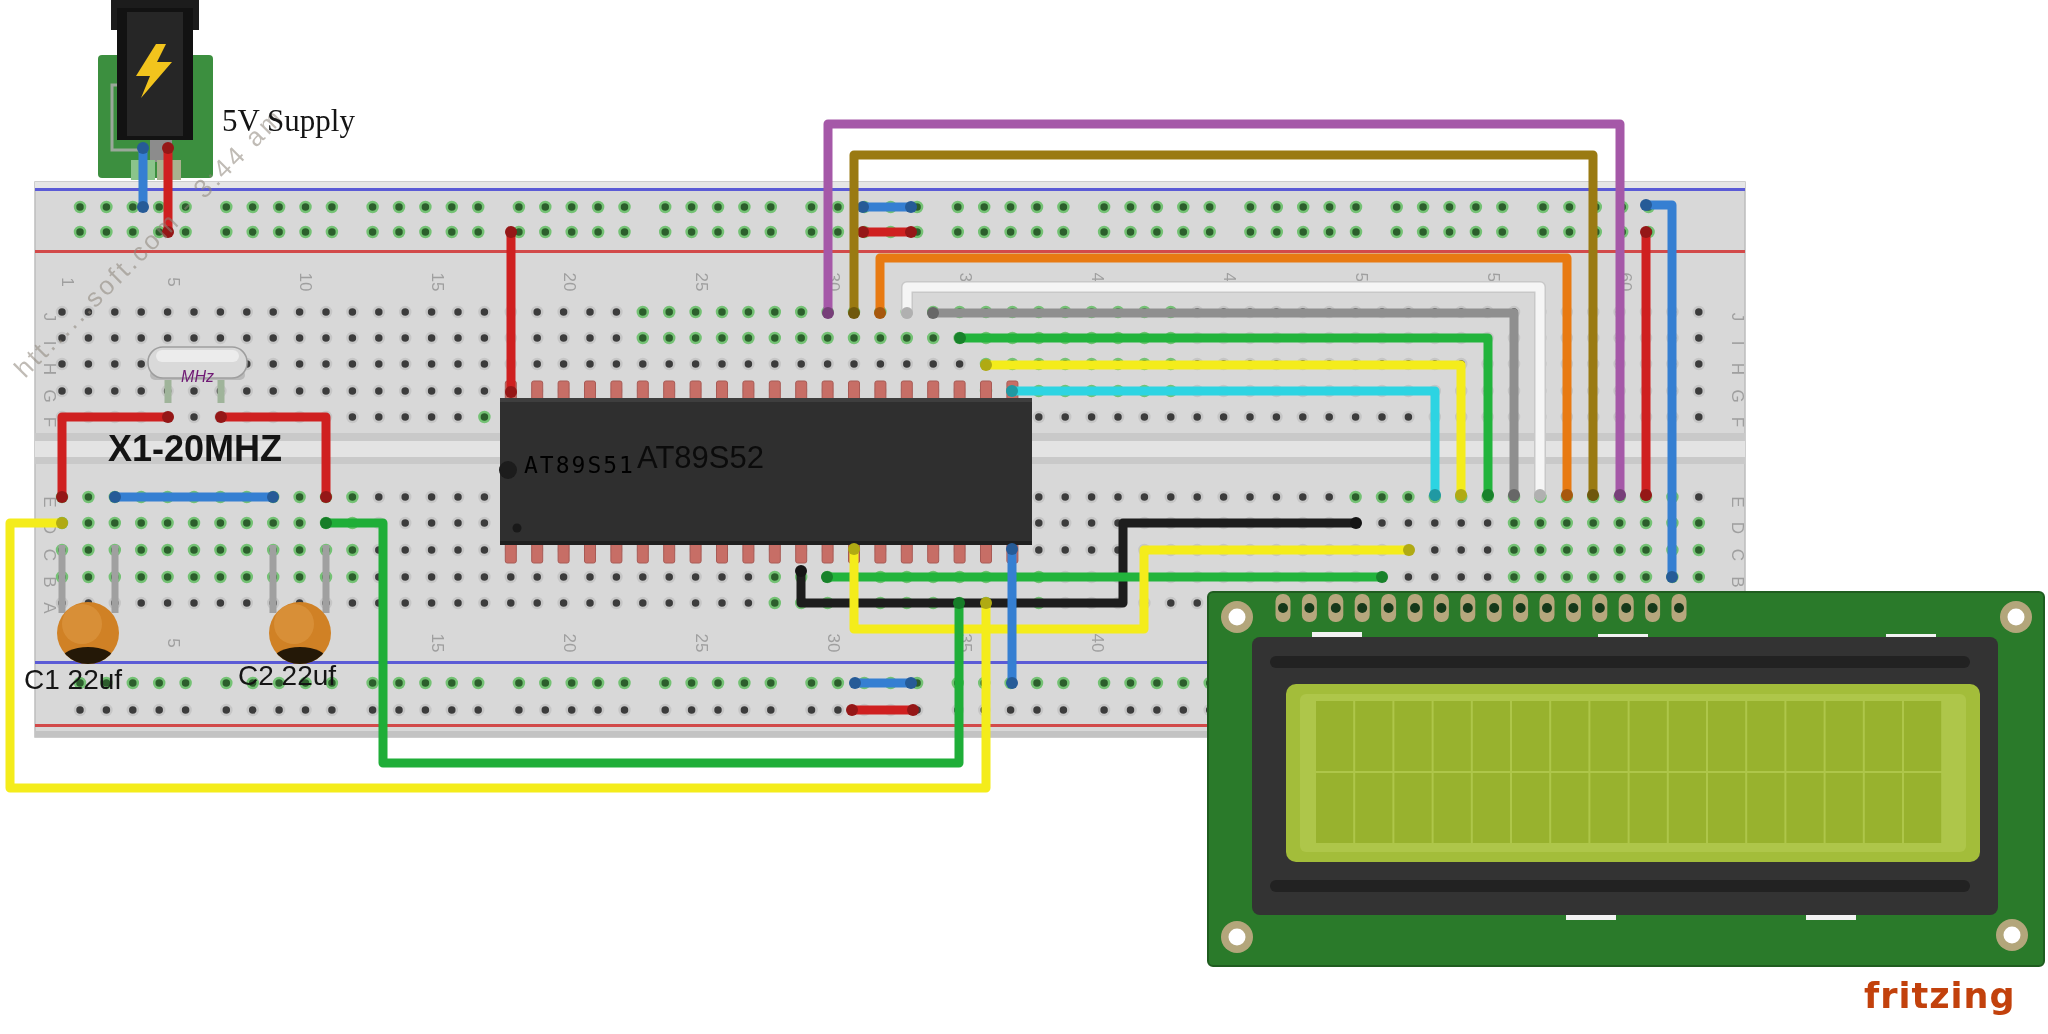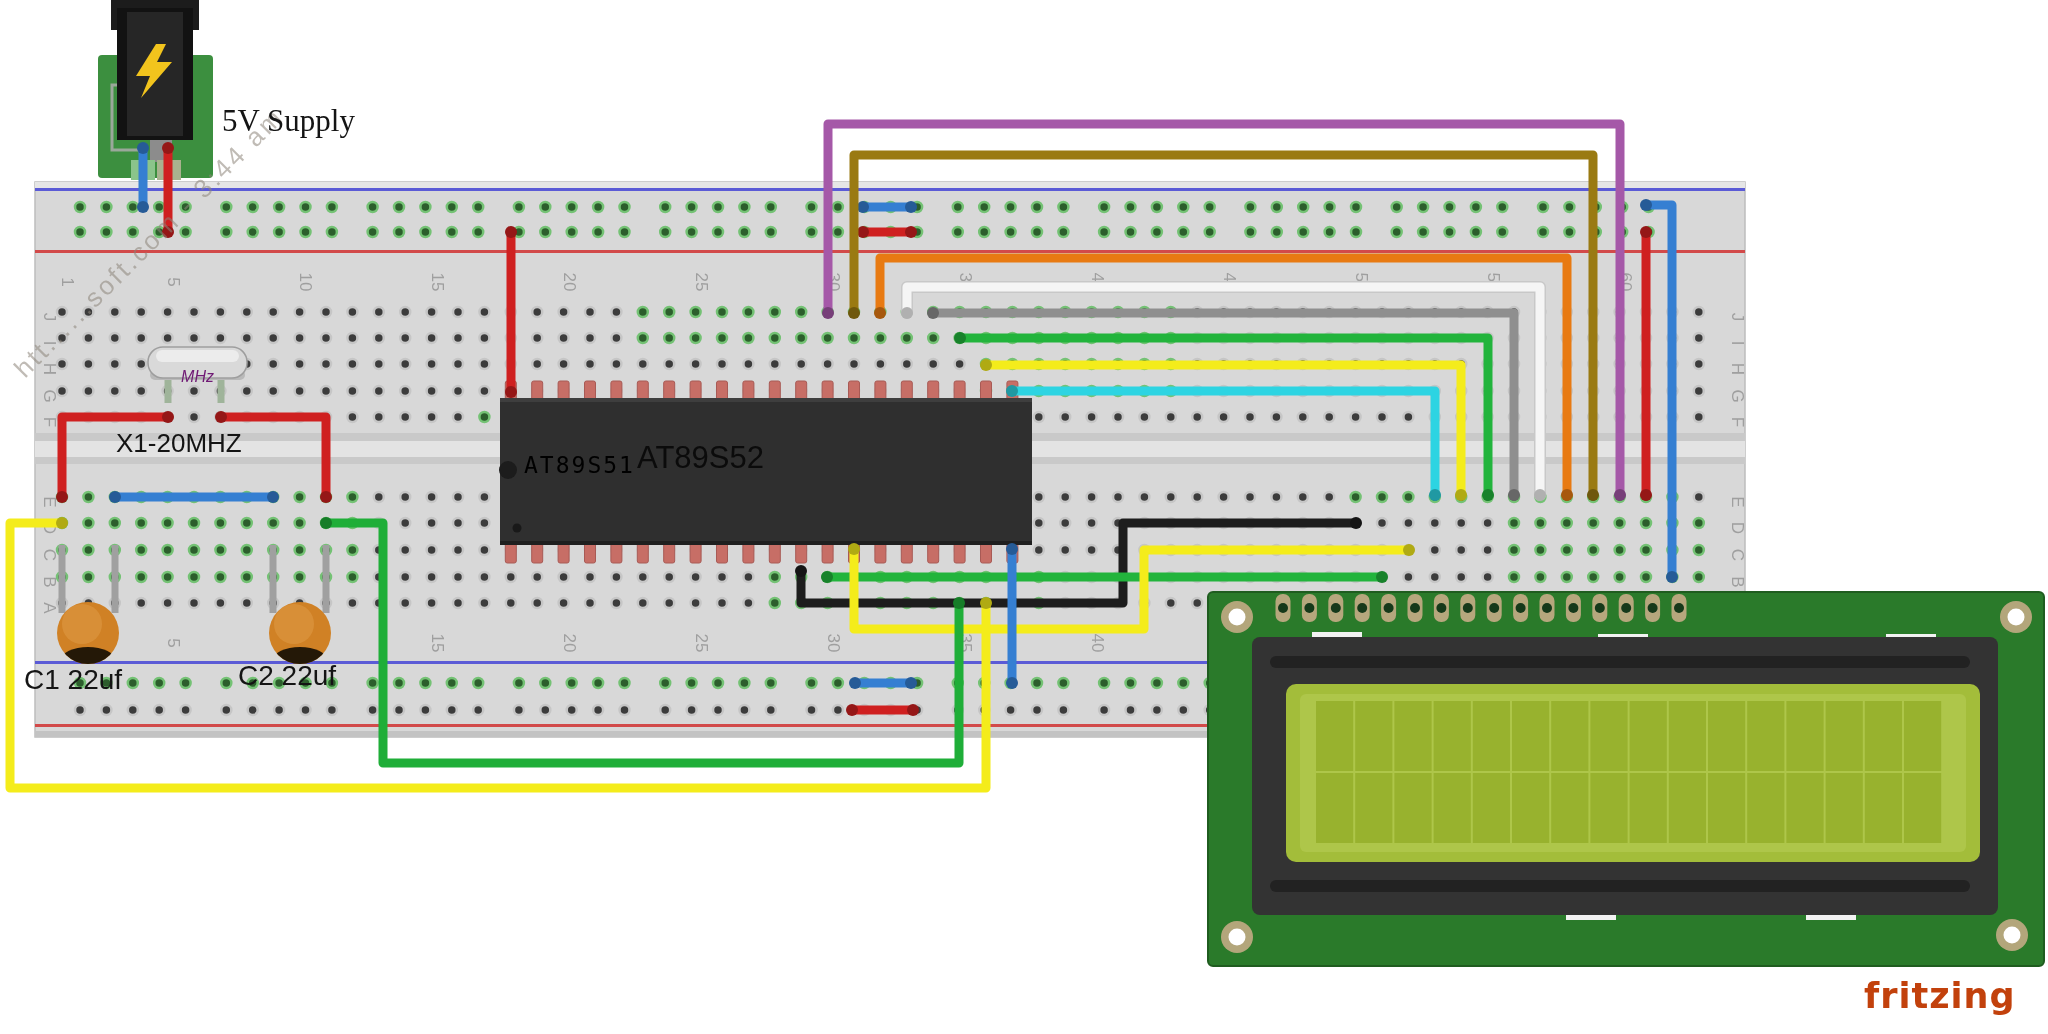--- a/index.html
+++ b/index.html
@@ -1,21 +1,21 @@
 <!DOCTYPE html>
 <html><head>
 <meta charset="utf-8">
 <style>
   html,body{margin:0;padding:0;background:#ffffff;}
   .stage{position:relative;width:2048px;height:1034px;background:#ffffff;overflow:hidden;
          font-family:"Liberation Sans",sans-serif;}
   .stage svg{position:absolute;left:0;top:0;}
   .lbl{position:absolute;white-space:nowrap;color:#141414;}
   .supply-label{left:222px;top:103px;font-size:31px;font-family:Liberation Serif, serif;}
-  .crystal-label{left:116px;top:428px;font-size:26px;}
+  .crystal-label{left:108px;top:428px;font-size:36px;font-weight:bold;}
   .mhz-label{left:148px;top:368px;width:99px;text-align:center;font-size:16px;
              font-style:italic;color:#701a75;}
   .c1-label{left:24px;top:664px;font-size:28px;}
   .c2-label{left:238px;top:660px;font-size:28px;text-align:right;}
   .chip-silkscreen{left:524px;top:452px;font-size:23px;letter-spacing:2px;color:#000000;
                    font-family:"DejaVu Sans Mono",monospace;}
   .chip-label{left:637px;top:440px;font-size:31px;color:#0b0b0b;}
   .watermark{left:8px;top:362px;font-size:26px;letter-spacing:3px;color:#8d857a;opacity:.55;
              transform:rotate(-45deg);transform-origin:0 0;}
   .fritzing-logo{left:1864px;top:976px;font-size:35px;font-weight:600;letter-spacing:1px;

